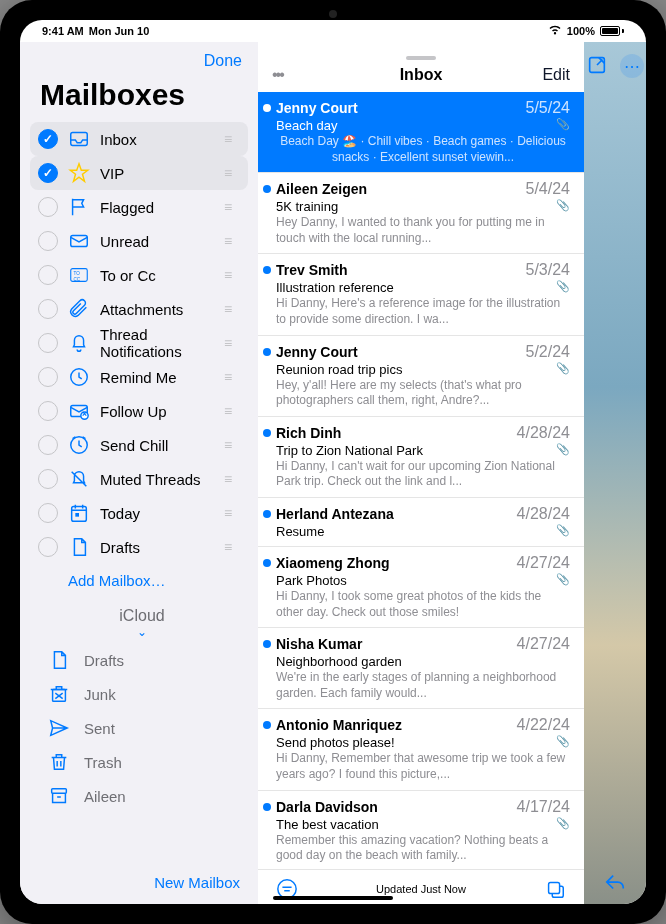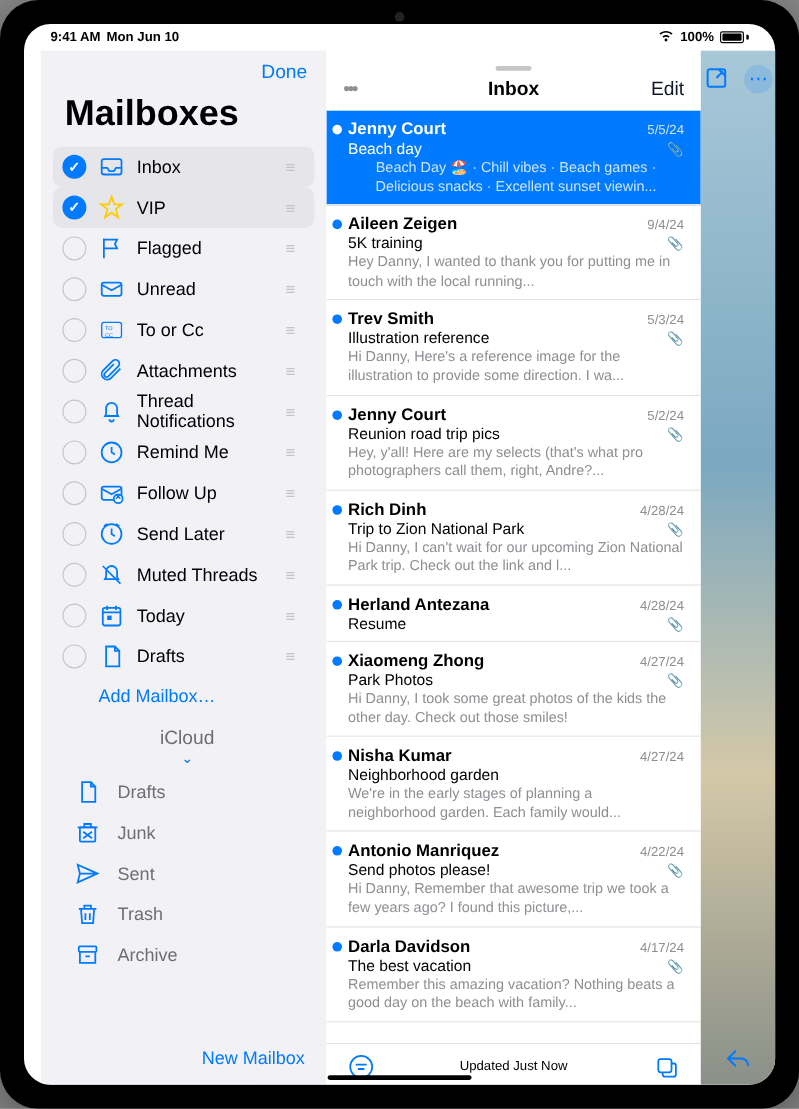--- a/index.html
+++ b/index.html
@@ -9,21 +9,21 @@
     .notch { position: absolute; top: 10px; left: 50%; transform: translateX(-50%); width: 8px; height: 8px; background: #222; border-radius: 50%; z-index: 100; }
     
     .status-bar { height: 22px; display: flex; justify-content: space-between; align-items: center; padding: 0 22px; font-size: 11px; font-weight: 600; color: #000; }
     .status-left, .status-right { display: flex; align-items: center; gap: 5px; }
     .battery { display: inline-flex; align-items: center; gap: 2px; }
     .battery-body { width: 20px; height: 10px; border: 1px solid #000; border-radius: 2px; position: relative; }
     .battery-fill { position: absolute; left: 1px; top: 1px; bottom: 1px; right: 1px; background: #000; border-radius: 1px; }
     .battery-tip { width: 2px; height: 4px; background: #000; border-radius: 0 1px 1px 0; }
     .wifi-icon { display: inline-block; }
     
-    .app-wrap { flex: 1; display: flex; overflow: hidden; position: relative; padding-left: 14px; }
+    .app-wrap { flex: 1; display: flex; overflow: hidden; position: relative; }
     
     .sidebar { width: 238px; background: #f2f1f6; display: flex; flex-direction: column; }
     .sidebar-header { display: flex; justify-content: flex-end; padding: 10px 16px 4px; }
     .done-btn { color: #007aff; font-size: 16px; }
     .sidebar-title { font-size: 30px; font-weight: 700; padding: 4px 20px 10px; }
     
     .sidebar-list { flex: 1; overflow-y: auto; padding: 0 10px; }
     .mailbox-row { display: flex; align-items: center; height: 34px; padding: 0 8px; border-radius: 8px; gap: 10px; }
     .mailbox-row.selected { background: #e5e5ea; }
     .radio { width: 20px; height: 20px; border-radius: 50%; border: 1.5px solid #c5c5c8; flex: none; display: flex; align-items: center; justify-content: center; }
@@ -52,21 +52,21 @@
     .list-header { display: flex; align-items: center; justify-content: space-between; padding: 2px 14px 8px; }
     .dots { color: #8e8e93; font-size: 16px; letter-spacing: -2px; position: absolute; left: 14px; }
     .inbox-title { font-size: 16px; font-weight: 600; flex: 1; text-align: center; }
     .edit-btn { color: #0f172a; font-size: 16px; position: absolute; right: 14px; }
     
     .messages { flex: 1; overflow-y: auto; }
     .msg { padding: 7px 14px 7px 18px; border-bottom: .5px solid #e5e5e5; position: relative; }
     .msg.selected { background: #007aff; color: #fff; }
     .msg-top { display: flex; justify-content: space-between; align-items: baseline; }
     .msg-sender { font-size: 14px; font-weight: 600; }
-    .msg-date { font-size: 11px; color: #8e8e93; }
+    .msg-date { font-size: 16px; color: #8e8e93; }
     .msg.selected .msg-date { color: #cde3ff; }
     .msg-subject { font-size: 13px; margin-top: 1px; }
     .msg-preview { font-size: 12px; color: #8e8e93; margin-top: 1px; line-height: 1.3; max-height: 2.6em; overflow: hidden; }
     .msg.selected .msg-preview { color: #cde3ff; text-align: center; }
     .attach-ind { position: absolute; right: 14px; top: 26px; font-size: 11px; color: #8e8e93; }
     .msg.selected .attach-ind { color: #cde3ff; }
     .unread-dot { position: absolute; left: 5px; top: 12px; width: 8px; height: 8px; border-radius: 50%; background: #007aff; }
     .msg.selected .unread-dot { background: #fff; }
     
     .list-footer { display: flex; align-items: center; justify-content: space-between; padding: 8px 18px 4px; border-top: .5px solid #e5e5e5; }
@@ -218,21 +218,21 @@
               <span class="reorder">≡</span>
             </div>
             <div class="mailbox-row">
               <span class="radio"></span>
               <span class="mb-icon">
                 <svg viewBox="0 0 24 24" fill="none" stroke="currentColor" stroke-width="1.6">
                   <circle cx="12" cy="12" r="9"></circle>
                   <path d="M12 7v5l3 2M8 3l-3 2M16 3l3 2"></path>
                 </svg>
               </span>
-              <span class="mb-label">Send Later</span>
+              <span class="mb-label">Send Chill</span>
               <span class="reorder">≡</span>
             </div>
             <div class="mailbox-row">
               <span class="radio"></span>
               <span class="mb-icon">
                 <svg viewBox="0 0 24 24" fill="none" stroke="currentColor" stroke-width="1.6">
                   <path d="M18 16H6l1-2V9a5 5 0 0110 0v5zM4 4l16 16"></path>
                 </svg>
               </span>
               <span class="mb-label">Muted Threads</span>
@@ -299,21 +299,21 @@
               </span>
               <span class="folder-label">Trash</span>
             </div>
             <div class="folder-row">
               <span class="folder-icon">
                 <svg viewBox="0 0 24 24" fill="none" stroke="currentColor" stroke-width="1.6">
                   <rect x="4" y="4" width="16" height="5" rx="1"></rect>
                   <path d="M5 9v10h14V9M10 13h4"></path>
                 </svg>
               </span>
-              <span class="folder-label">Archive</span>
+              <span class="folder-label">Aileen</span>
             </div>
           </div>
         <div class="sidebar-footer">
           <span class="new-mailbox">New Mailbox</span>
         </div>
       </div>
 
       <div class="message-list">
         <div class="grabber-wrap"><span class="grabber"></span></div>
         <div class="list-header">
@@ -329,21 +329,21 @@
                 <span class="msg-date">5/5/24</span>
               </div>
               <div class="msg-subject">Beach day</div>
               <div class="msg-preview">Beach Day 🏖️ · Chill vibes · Beach games · Delicious snacks · Excellent sunset viewin...</div>
               <span class="attach-ind">📎</span>
             </div>
             <div class="msg">
               <span class="unread-dot"></span>
               <div class="msg-top">
                 <span class="msg-sender">Aileen Zeigen</span>
-                <span class="msg-date">9/4/24</span>
+                <span class="msg-date">5/4/24</span>
               </div>
               <div class="msg-subject">5K training</div>
               <div class="msg-preview">Hey Danny, I wanted to thank you for putting me in touch with the local running...</div>
               <span class="attach-ind">📎</span>
             </div>
             <div class="msg">
               <span class="unread-dot"></span>
               <div class="msg-top">
                 <span class="msg-sender">Trev Smith</span>
                 <span class="msg-date">5/3/24</span>

